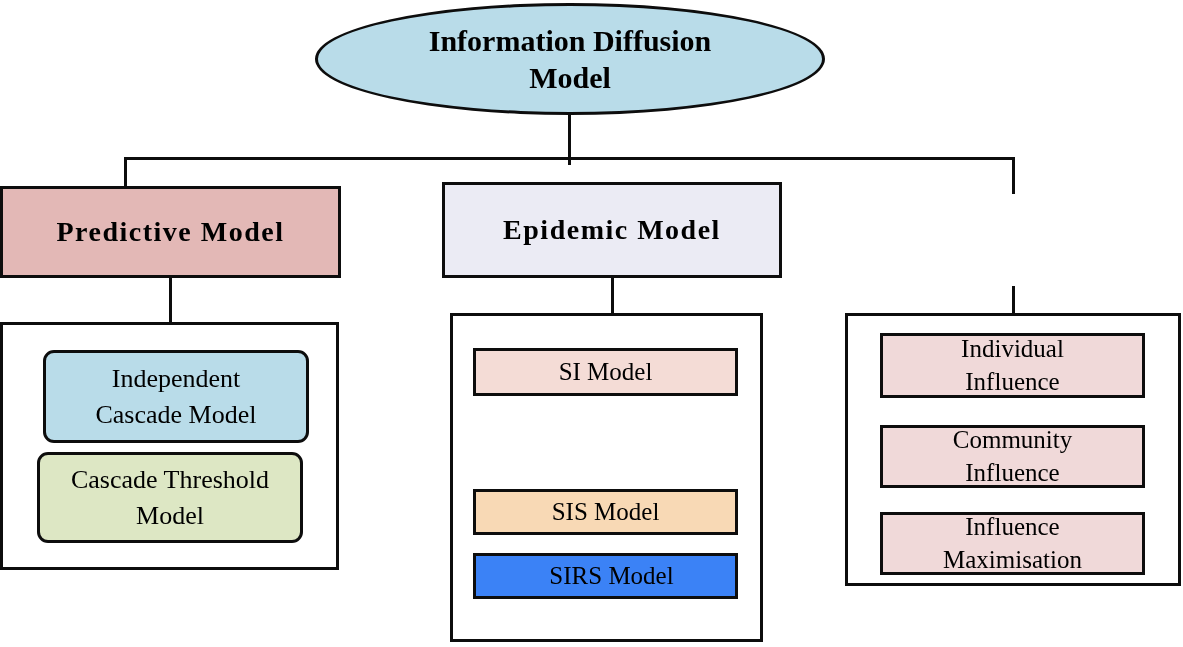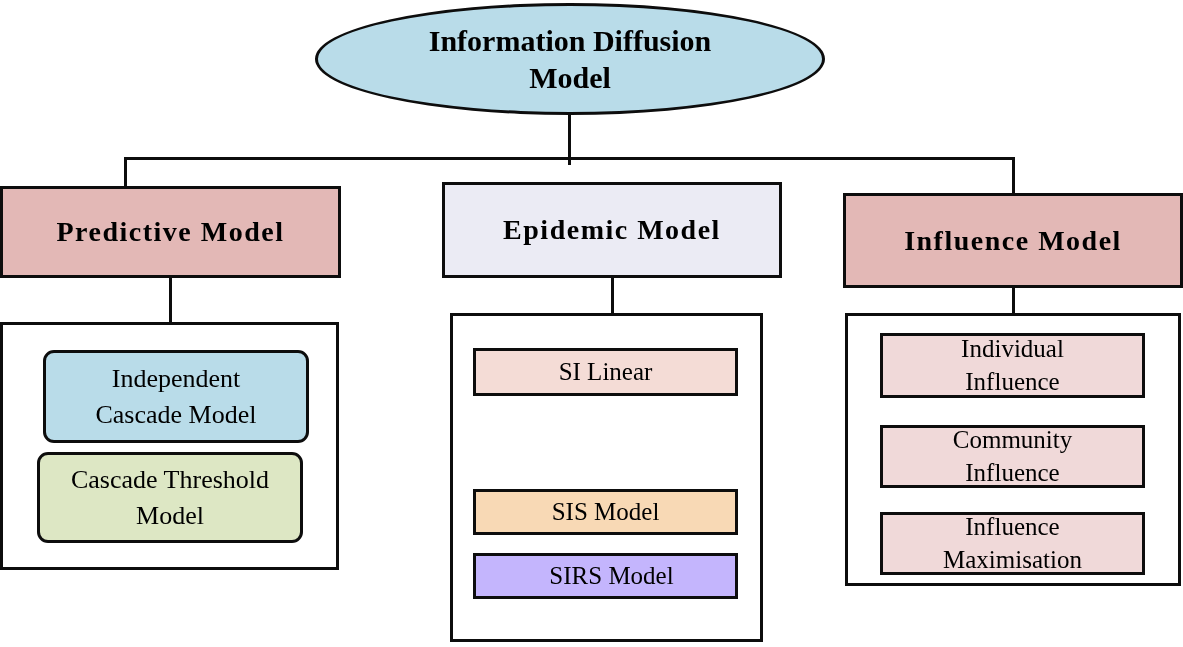--- a/index.html
+++ b/index.html
@@ -68,34 +68,33 @@
   <div class="line" style="left:1012px; top:158px; width:3px; height:36px;"></div>
   <div class="line" style="left:169px; top:276px; width:3px; height:47px;"></div>
   <div class="line" style="left:611px; top:276px; width:3px; height:38px;"></div>
   <div class="line" style="left:1012px; top:286px; width:3px; height:28px;"></div>
 
   <div class="node ellipse" style="left: 315px; top: 3px; width: 510px; height: 112px; background-color: rgb(185, 220, 233);">Information Diffusion
 Model</div>
 
   <div class="node header" style="left: 0px; top: 186px; width: 341px; height: 92px; background-color: rgb(227, 184, 182);">Predictive Model</div>
   <div class="node header" style="left: 442px; top: 182px; width: 340px; height: 96px; background-color: rgb(235, 235, 244);">Epidemic Model</div>
-  <div class="node header" style="left: 843px; top: 193px; width: 340px; height: 95px; background-color: rgb(227, 184, 182);">Influence Model</div>
 
   <div class="container-box" style="left:0px; top:322px; width:339px; height:248px;"></div>
   <div class="container-box" style="left:450px; top:313px; width:313px; height:329px;"></div>
   <div class="container-box" style="left:845px; top:313px; width:336px; height:273px;"></div>
 
   <div class="node leaf-lg" style="left: 43px; top: 350px; width: 266px; height: 93px; background-color: rgb(185, 220, 233);">Independent
 Cascade Model</div>
   <div class="node leaf-lg" style="left: 37px; top: 452px; width: 266px; height: 91px; background-color: rgb(221, 231, 196);">Cascade Threshold
 Model</div>
 
-  <div class="node leaf" style="left: 473px; top: 348px; width: 265px; height: 48px; background-color: rgb(244, 220, 214);">SI Linear</div>
+  <div class="node leaf" style="left: 473px; top: 348px; width: 265px; height: 48px; background-color: rgb(244, 220, 214);">SI Model</div>
   <div class="node leaf" style="left: 473px; top: 489px; width: 265px; height: 46px; background-color: rgb(248, 217, 181);">SIS Model</div>
-  <div class="node leaf" style="left: 473px; top: 553px; width: 265px; height: 46px; background-color: #c4b5fd; padding-left: 12px;">SIRS Model</div>
+  <div class="node leaf" style="left: 473px; top: 553px; width: 265px; height: 46px; background-color: #3b82f6; padding-left: 12px;">SIRS Model</div>
 
   <div class="node leaf" style="left: 880px; top: 333px; width: 265px; height: 65px; background-color: rgb(240, 217, 217);">Individual
 Influence</div>
   <div class="node leaf" style="left: 880px; top: 425px; width: 265px; height: 63px; background-color: rgb(240, 217, 217);">Community
 Influence</div>
   <div class="node leaf" style="left: 880px; top: 512px; width: 265px; height: 63px; background-color: rgb(240, 217, 217);">Influence
 Maximisation</div>
 
 </div>
 

